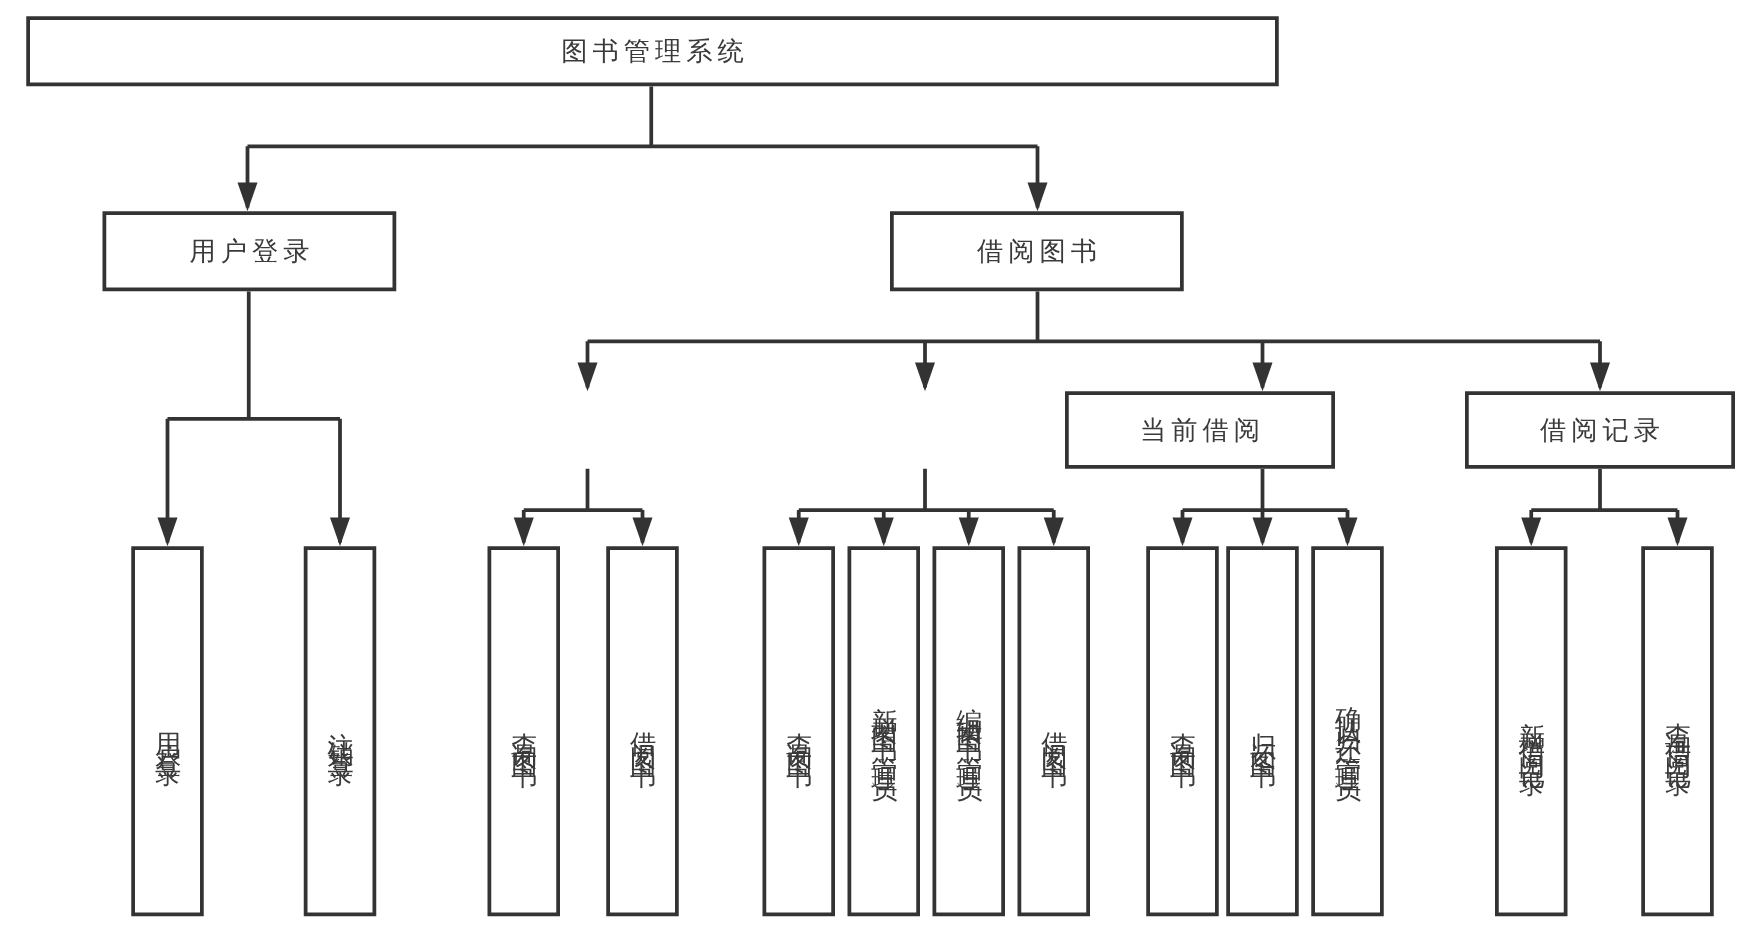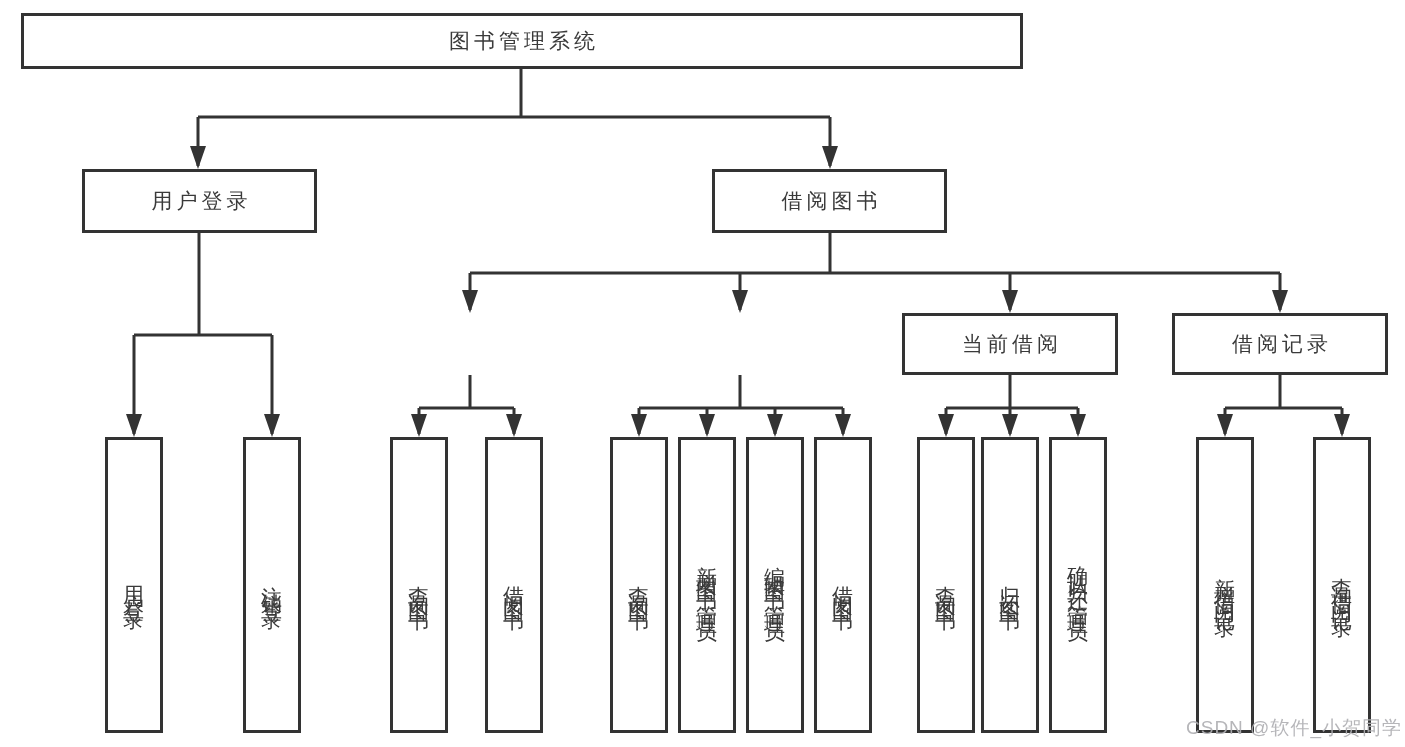--- a/index.html
+++ b/index.html
@@ -102,21 +102,21 @@
     <span>图书管理系统</span>
   </div>
 
   <div class="hbox" style="left:82px;top:169px;width:235px;height:64px">
     <span>用户登录</span>
   </div>
   <div class="hbox" style="left:712px;top:169px;width:235px;height:64px">
     <span>借阅图书</span>
   </div>
 
-  <div class="hbox" style="left:902px;top:313px;width:216px;height:62px">
+  <div class="hbox" style="left:852px;top:313px;width:216px;height:62px">
     <span>当前借阅</span>
   </div>
   <div class="hbox" style="left:1172px;top:313px;width:216px;height:62px">
     <span>借阅记录</span>
   </div>
 
   <div class="vbox" style="left:105px">
     <span>用户登录</span>
   </div>
   <div class="vbox" style="left:243px">
@@ -153,15 +153,14 @@
     <span>确认归还（管理员）</span>
   </div>
 
   <div class="vbox" style="left:1196px">
     <span>新增借阅记录</span>
   </div>
   <div class="vbox" style="left:1313px">
     <span>查询借阅记录</span>
   </div>
 
-  <div class="watermark">CSDN @软件_小贺同学</div>
 
 </div>
 
 </body></html>

